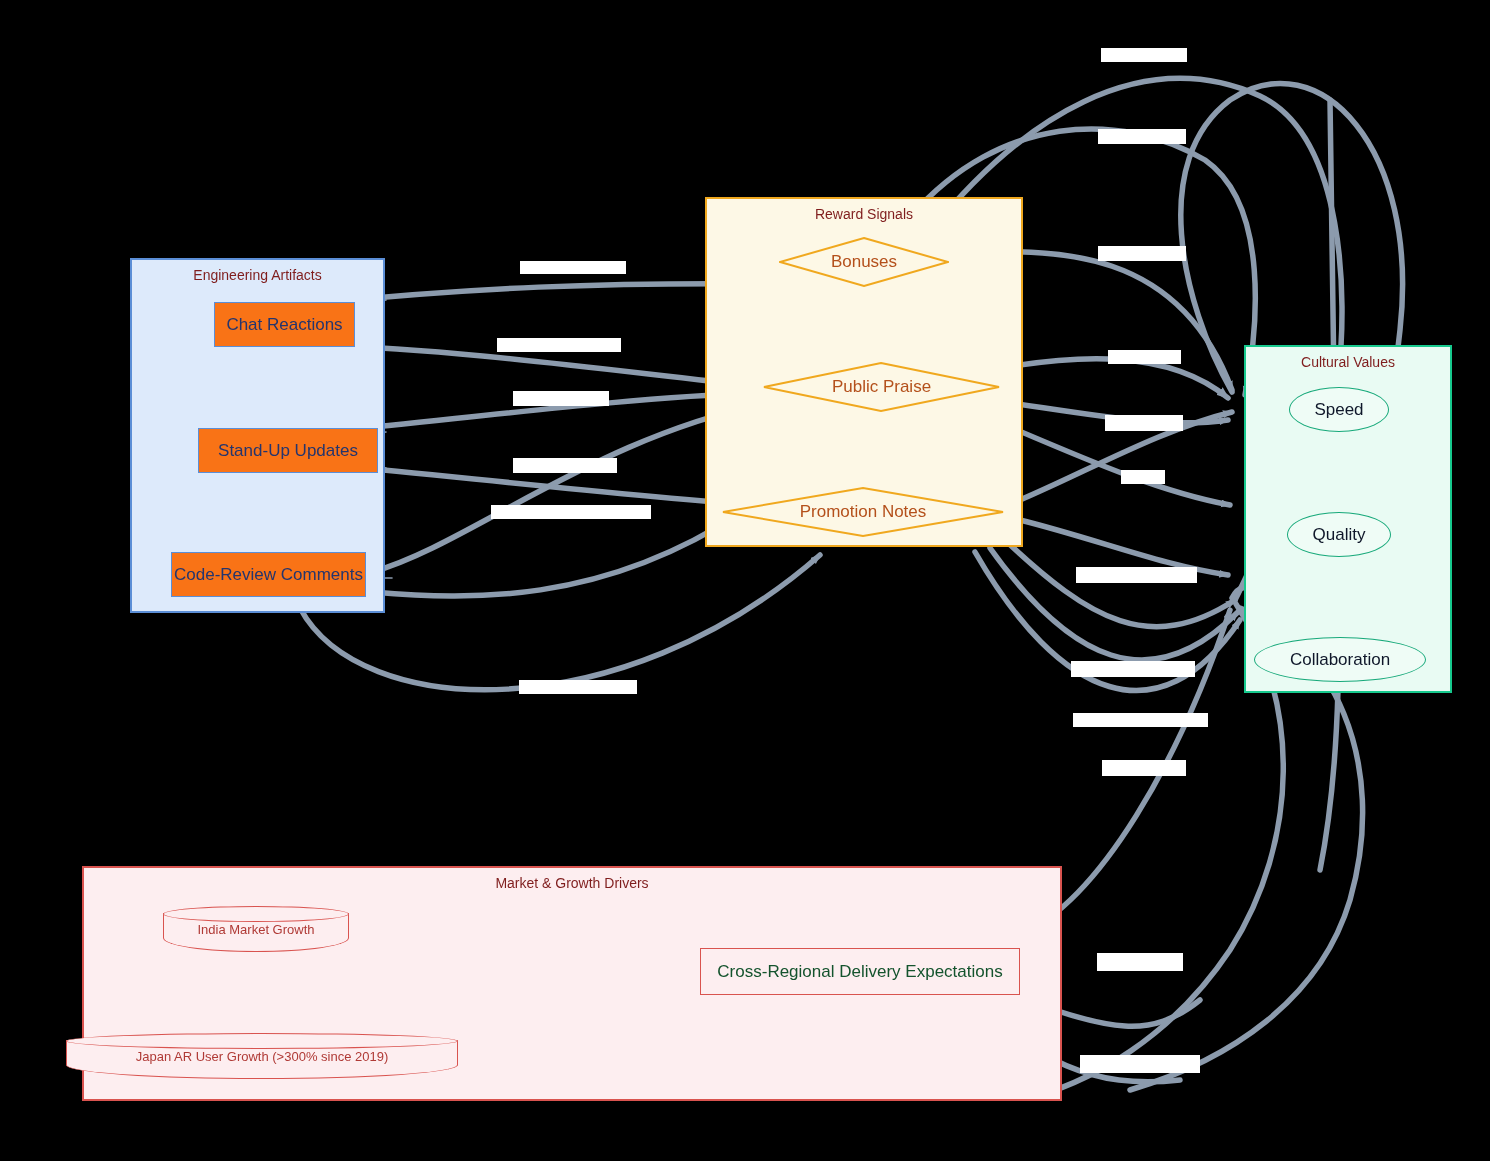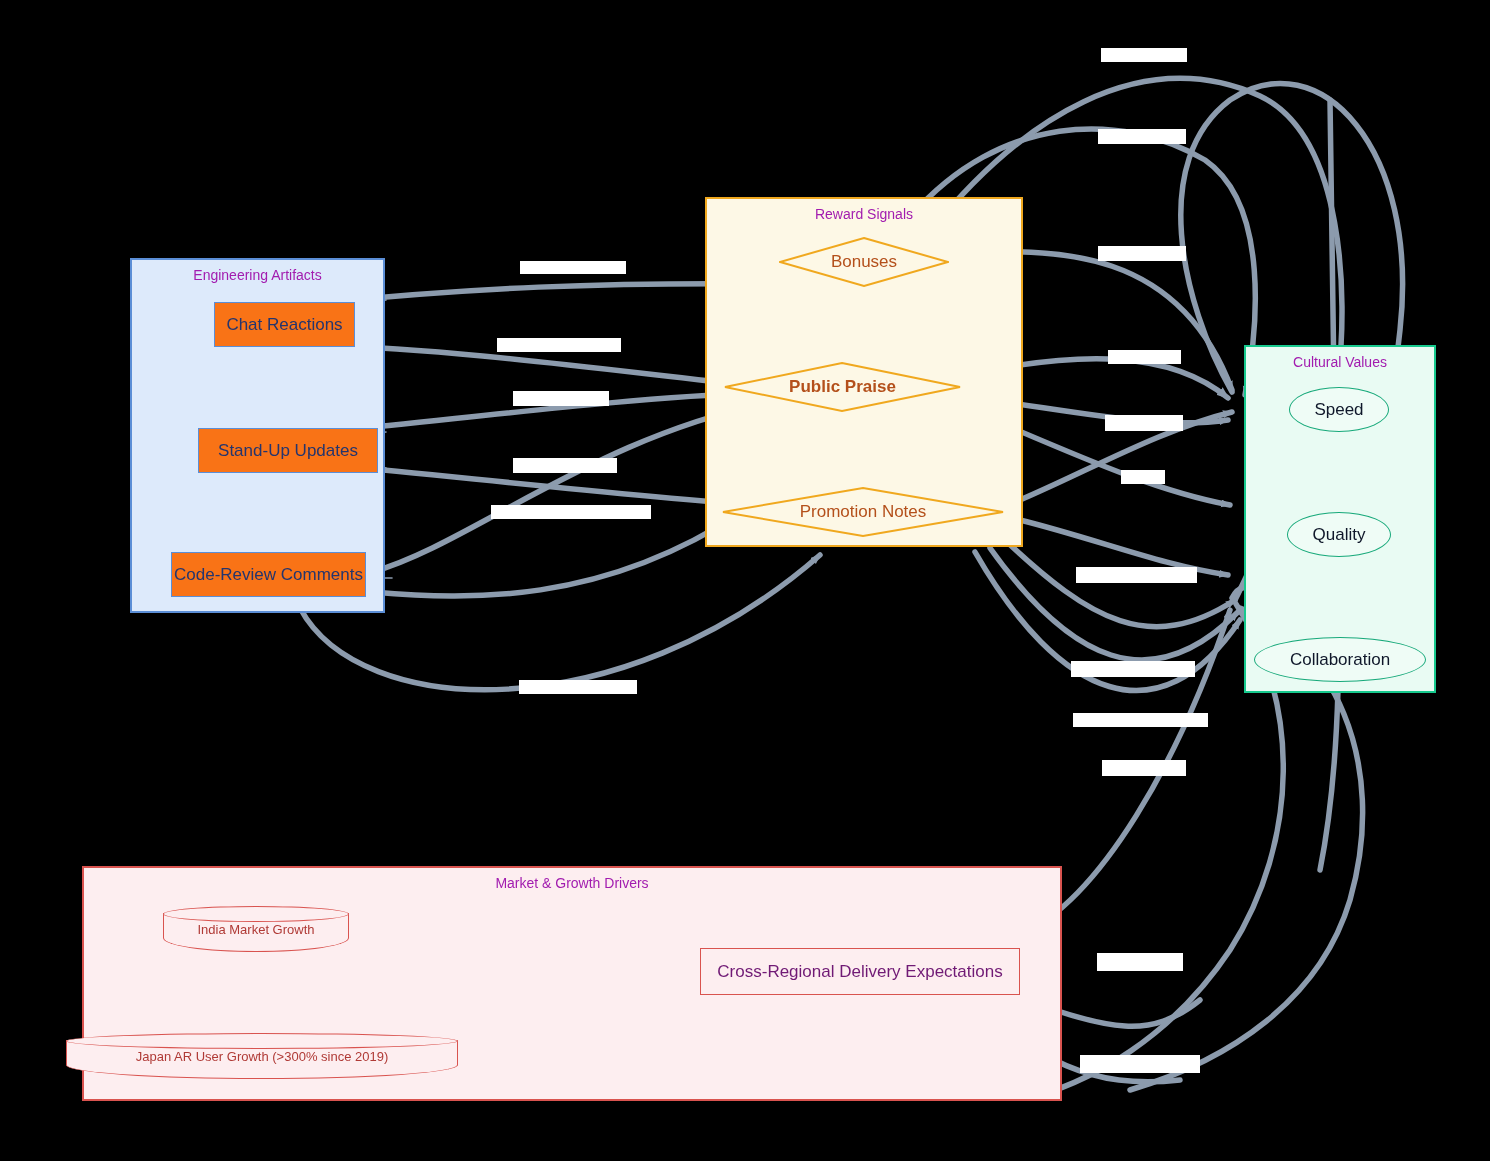--- a/index.html
+++ b/index.html
@@ -8,32 +8,32 @@
     font-family:"Liberation Sans","DejaVu Sans",sans-serif;
     width:1490px;height:1161px;overflow:hidden;position:relative;
   }
   #stage{position:absolute;left:0;top:0;width:1490px;height:1161px;}
   svg#wires{position:absolute;left:0;top:0;width:1490px;height:1161px;}
 
   
   .cluster{position:absolute;box-sizing:border-box;}
   .cluster-title{
     position:absolute;left:0;right:0;top:7px;text-align:center;
-    font-size:14px;color:#a21caf;line-height:16px;
+    font-size:14px;color:#7f1d1d;line-height:16px;
   }
   .cl-blue  {background:#ddeafb;border:2px solid #5b8ed6;}
   .cl-amber {background:#fdf8e6;border:2px solid #f0a81e;}
   .cl-green {background:#e9fbf3;border:2px solid #16c98d;}
   .cl-red   {background:#fdeef0;border:2px solid #d9534f;margin-left:24px;}
 
   
   .node{position:absolute;box-sizing:border-box;display:flex;
         align-items:center;justify-content:center;text-align:center;}
   .n-box{background:#f97316;border:1.6px solid #5b8ed6;color:#24356e;font-size:17px;margin-left:28px;}
-  .n-rect-red{background:#fdeef0;border:1.6px solid #d9534f;color:#701a75;font-size:17px;}
+  .n-rect-red{background:#fdeef0;border:1.6px solid #d9534f;color:#14532d;font-size:17px;}
   .n-ellipse{background:#effcf6;border:1.6px solid #17a97a;color:#0f172a;
              font-size:17px;border-radius:50%;}
   .n-cyl{color:#b03a36;font-size:13px;position:absolute;}
   .n-cyl .cyl-body{position:absolute;left:0;right:0;top:7px;bottom:0;
      background:#fdeef0;border:1.6px solid #d9534f;border-top:none;
      border-radius:0 0 50% 50%/0 0 14px 14px;}
   .n-cyl .cyl-top{position:absolute;left:0;right:0;top:0;height:14px;
      background:#fdeef0;border:1.6px solid #d9534f;border-radius:50%/50%;}
   .n-cyl .cyl-lbl{position:absolute;left:0;right:0;top:0;bottom:0;
      display:flex;align-items:center;justify-content:center;z-index:3;}
@@ -136,35 +136,35 @@
     <div class="cluster-title">Reward Signals</div>
   </div>
 
   <div class="n-diamond" style="left:779px;top:237px;width:170px;height:50px;">
     <svg class="dia-shape" viewBox="0 0 170 50" preserveAspectRatio="none">
       <polygon points="85,1 169,25 85,49 1,25" fill="#fdf8e6" stroke="#f0a81e" stroke-width="2"></polygon>
     </svg>
     <div class="dia-lbl">Bonuses</div>
   </div>
 
-  <div class="n-diamond" style="left:724px;top:362px;width:237px;height:50px;font-weight:bold;">
+  <div class="n-diamond" style="left:763px;top:362px;width:237px;height:50px;">
     <svg class="dia-shape" viewBox="0 0 237 50" preserveAspectRatio="none">
       <polygon points="118,1 236,25 118,49 1,25" fill="#fdf8e6" stroke="#f0a81e" stroke-width="2"></polygon>
     </svg>
     <div class="dia-lbl">Public Praise</div>
   </div>
 
   <div class="n-diamond" style="left:722px;top:487px;width:282px;height:50px;">
     <svg class="dia-shape" viewBox="0 0 282 50" preserveAspectRatio="none">
       <polygon points="141,1 281,25 141,49 1,25" fill="#fdf8e6" stroke="#f0a81e" stroke-width="2"></polygon>
     </svg>
     <div class="dia-lbl">Promotion Notes</div>
   </div>
 
-  <div class="cluster cl-green" style="left:1244px;top:345px;width:192px;height:348px;">
+  <div class="cluster cl-green" style="left:1244px;top:345px;width:208px;height:348px;">
     <div class="cluster-title">Cultural Values</div>
   </div>
   <div class="node n-ellipse" style="left:1289px;top:387px;width:100px;height:45px;">
     <span>Speed</span>
   </div>
   <div class="node n-ellipse" style="left:1287px;top:512px;width:104px;height:45px;">
     <span>Quality</span>
   </div>
   <div class="node n-ellipse" style="left:1254px;top:637px;width:172px;height:45px;">
     <span>Collaboration</span>

